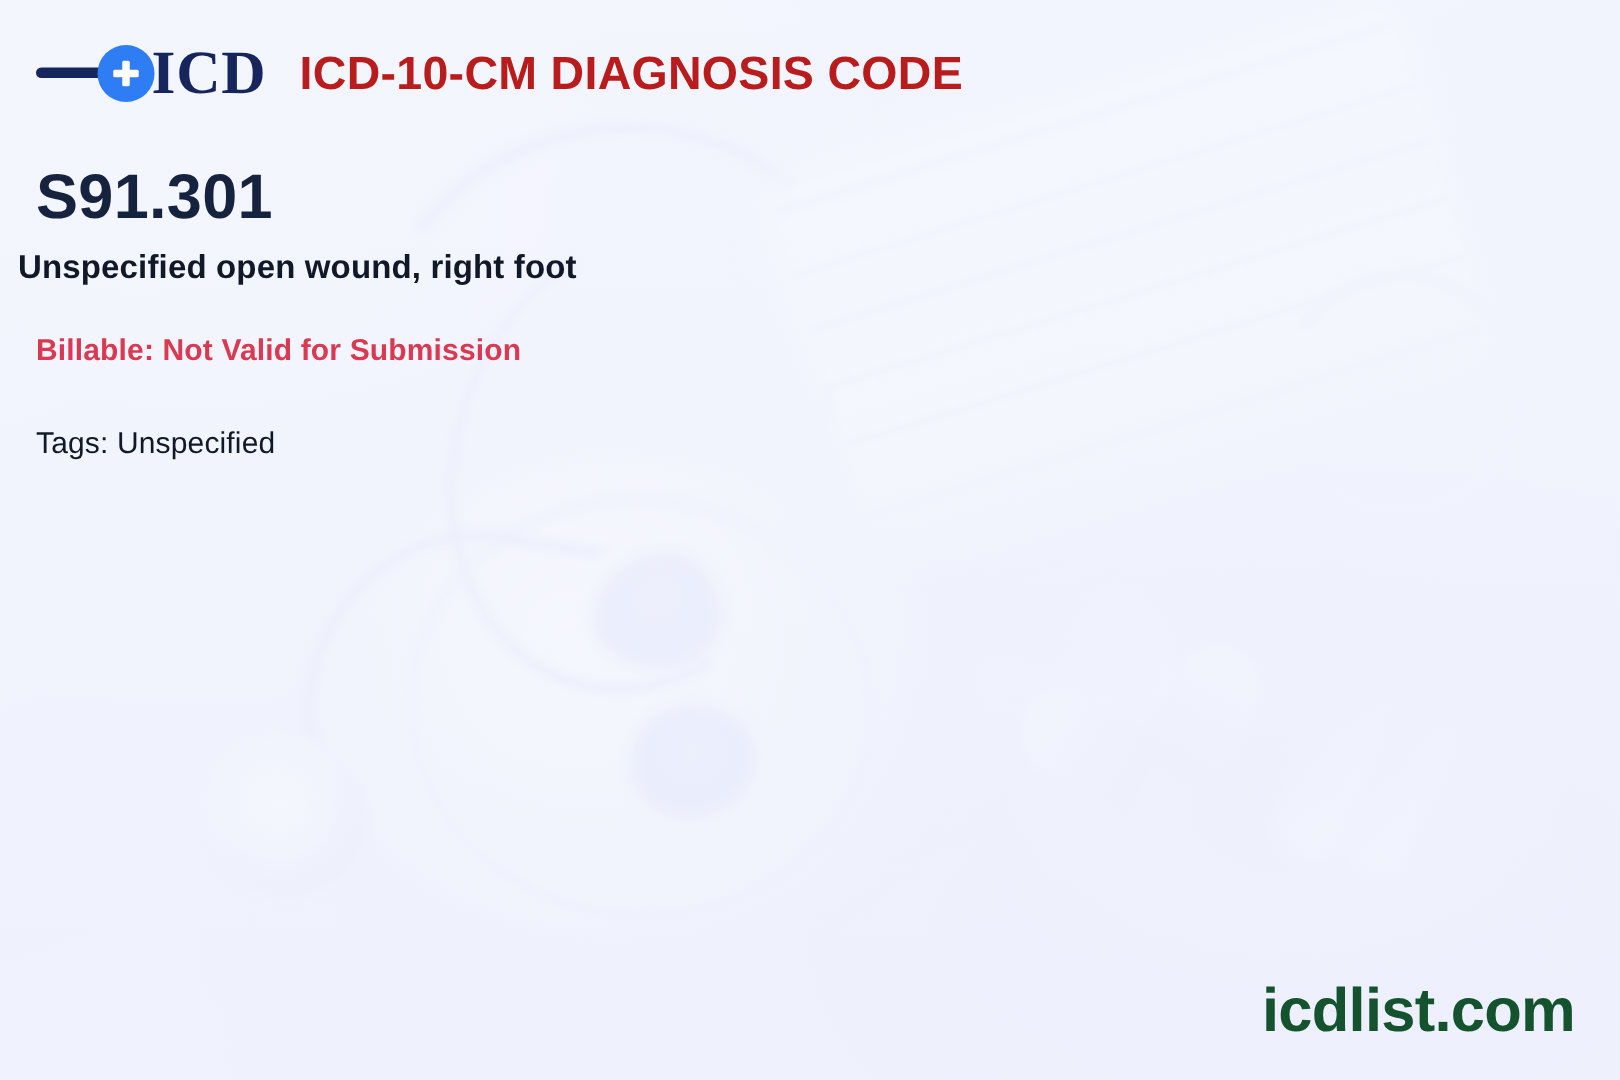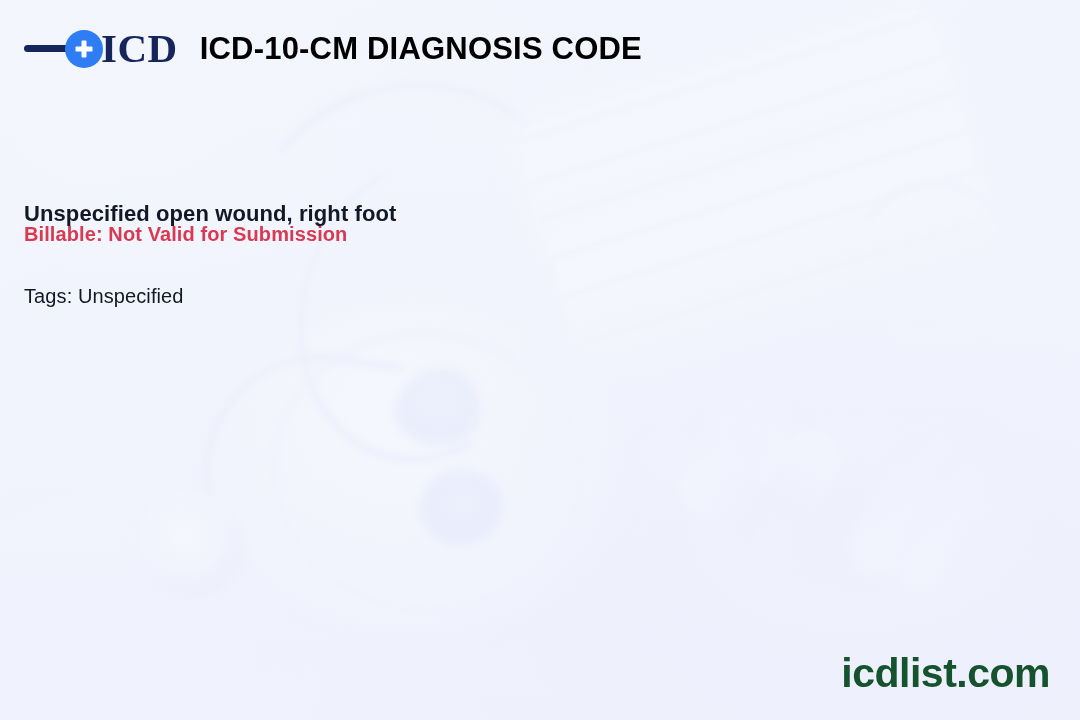--- a/index.html
+++ b/index.html
@@ -253,46 +253,45 @@
     line-height: 1;
     font-family: "Liberation Serif", serif;
   }
   .logo-icd  { color: #16265c; }
   .logo-list { color: #1d4b9e; }
 
   #header-title {
     margin-left: 22px;
     font-size: 31px;
     font-weight: 700;
-    color: #000000;
+    color: #b91c1c;
     letter-spacing: 0.2px;
     line-height: 1;
     white-space: nowrap;
   }
 
   
   #code {
     position: absolute;
     left: 24px;
     top: 108px;
     font-size: 42px;
     font-weight: 700;
     color: #16233f;
     letter-spacing: 0.2px;
     line-height: 1.1;
   }
   #description {
     position: absolute;
-    left: 24px;
+    left: 12px;
     top: 165px;
     font-size: 22px;
     font-weight: 700;
     color: #111827;
     letter-spacing: 0.1px;
-    margin-top: 36px;
   }
   #billable {
     position: absolute;
     left: 24px;
     top: 223px;
     font-size: 20px;
     font-weight: 700;
     color: #d93a52;
     letter-spacing: 0.1px;
   }
@@ -372,20 +371,21 @@
         <span class="logo-bar"></span>
         <span class="logo-circle">
           <span class="pv"></span>
           <span class="ph"></span>
         </span>
         <span class="logo-word logo-icd">ICD</span>
       </div>
       <div id="header-title">ICD-10-CM DIAGNOSIS CODE</div>
     </div>
 
+    <div id="code">S91.301</div>
     <div id="description">Unspecified open wound, right foot</div>
     <div id="tags">Tags: Unspecified</div>
     <div id="billable">Billable: Not Valid for Submission</div>
 
     <div id="brand">icdlist.com</div>
 
   </div>
 </div>
 
 </body></html>

